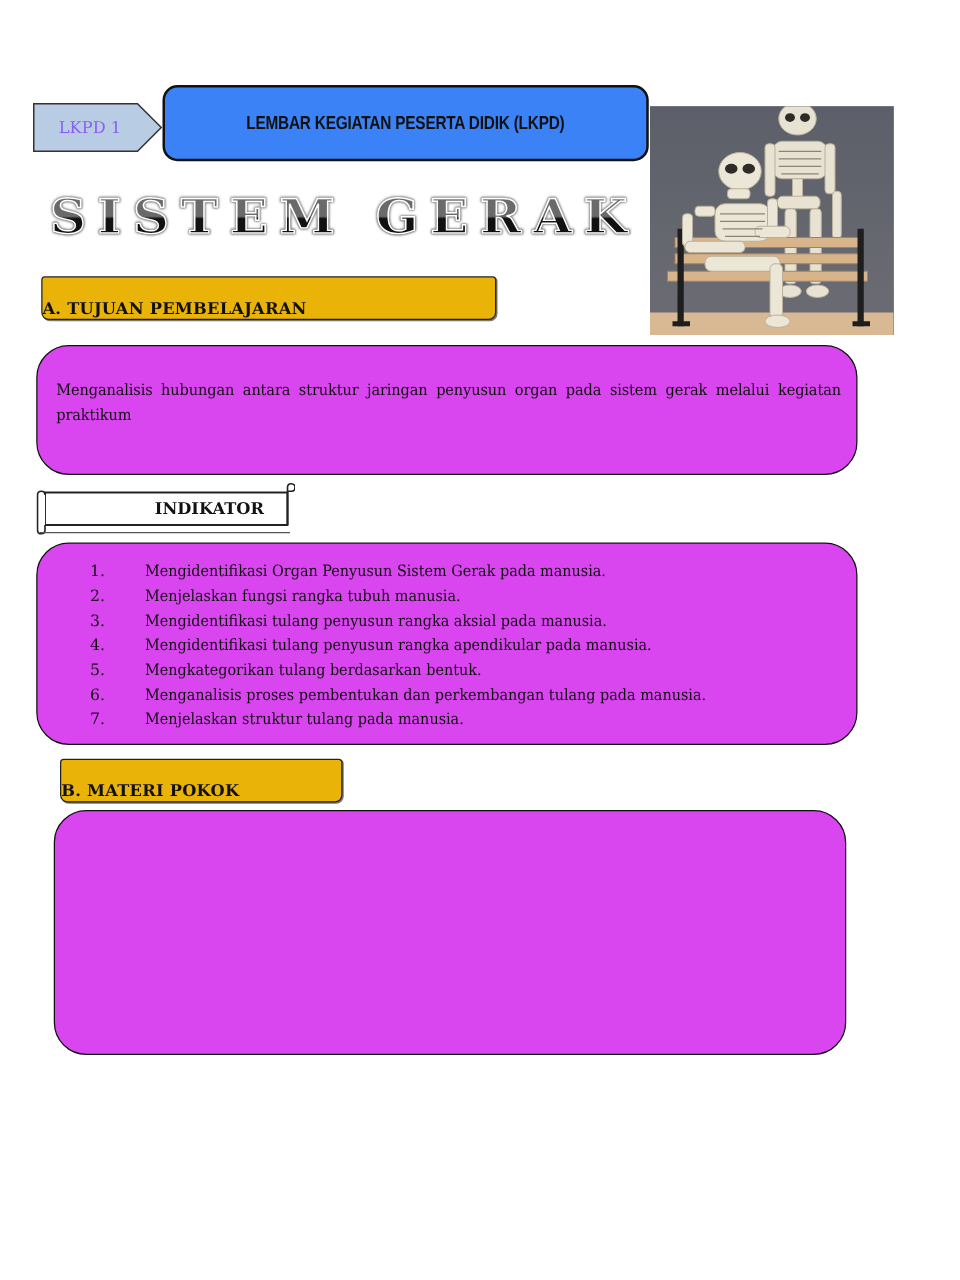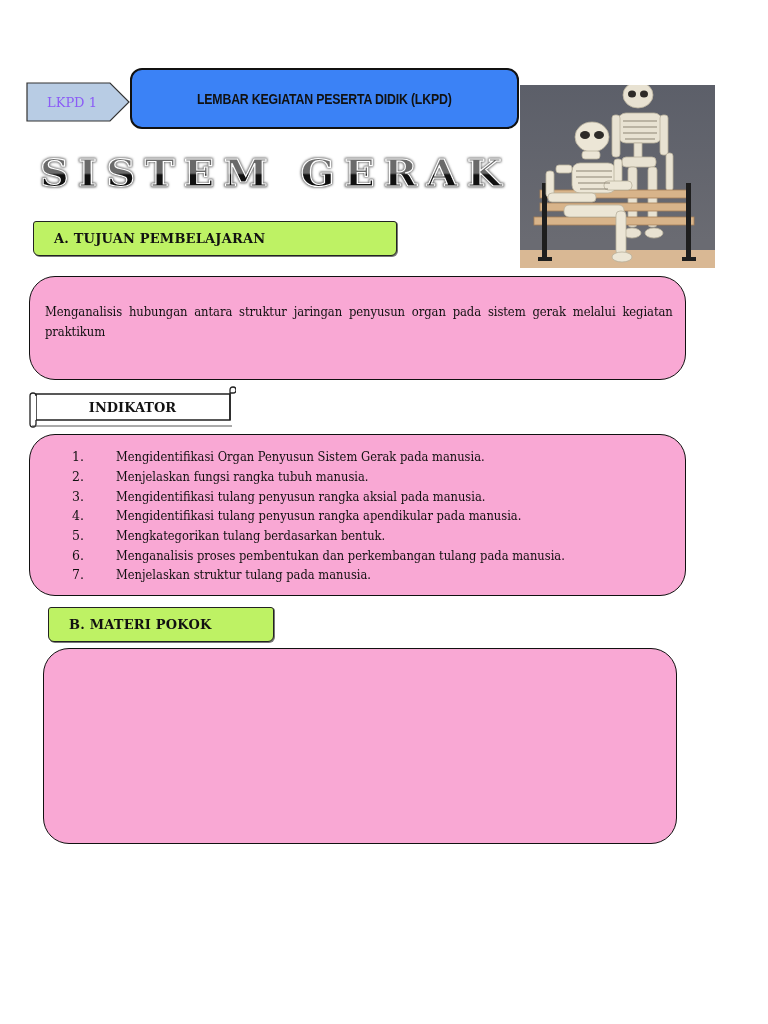--- a/index.html
+++ b/index.html
@@ -44,49 +44,49 @@
       -webkit-text-stroke: 1.2px #ffffff;
       filter: drop-shadow(0 0 1px #777) drop-shadow(0 0 1px #999);
       transform: scaleX(1.05); transform-origin: left center;
     }
 
     
     .photo { left: 520px; top: 85px; width: 195px; height: 183px; overflow: hidden; background: #5a5d66; }
 
     
     .sec-box {
-      border: 1.5px solid #222; border-radius: 3px 3px 6px 6px; background: #bef264;
-      display: flex; align-items: center; padding-left: 20px;
+      border: 1.5px solid #222; border-radius: 3px 3px 6px 6px; background: #eab308;
+      display: flex; align-items: flex-end; padding-left: 0;
       box-shadow: 1px 1px 0 #777;
     }
     .sec-label {
       font-family: "DejaVu Serif", serif; font-weight: bold; font-size: 13px; color: #111;
       letter-spacing: 0.2px;
     }
     .sec-a { left: 33px; top: 221px; width: 364px; height: 35px; }
     .sec-b { left: 48px; top: 607px; width: 226px; height: 35px; }
 
     
     .round-box {
-      border: 1.8px solid #111; border-radius: 26px; background: #f9a8d4;
+      border: 1.8px solid #111; border-radius: 26px; background: #d946ef;
     }
     .tujuan-box { left: 29px; top: 276px; width: 657px; height: 104px; padding: 25px 15px 0 15px; }
     .tujuan-text {
       font-family: "DejaVu Serif", serif; font-size: 12.5px; line-height: 20px;
       text-align: justify; color: #111; letter-spacing: -0.1px;
       transform: scaleX(0.93); transform-origin: left top; width: 675px;
     }
 
     
     .scroll { left: 29px; top: 386px; width: 207px; height: 42px; }
     .scroll svg { position: absolute; left: 0; top: 0; }
     .scroll-label {
       position: absolute; left: 0; top: 6px; width: 207px; height: 30px;
       display: flex; align-items: center; justify-content: center;
-      font-family: "DejaVu Serif", serif; font-weight: bold; font-size: 13px; color: #111;
+      font-family: "DejaVu Serif", serif; font-weight: bold; font-size: 13px; color: #111; padding-left: 35px;
     }
 
     .indikator-box { left: 29px; top: 434px; width: 657px; height: 162px; padding-top: 12px; }
     .ind-list { margin: 0; padding: 0; list-style: none; }
     .ind-item {
       display: flex; height: 19.7px; align-items: center;
       font-family: "DejaVu Serif", serif; font-size: 12.5px; color: #111;
     }
     .ind-num { width: 44px; padding-left: 42px; flex: none; }
     .ind-text { transform: scaleX(0.92); transform-origin: left center; white-space: nowrap; }

